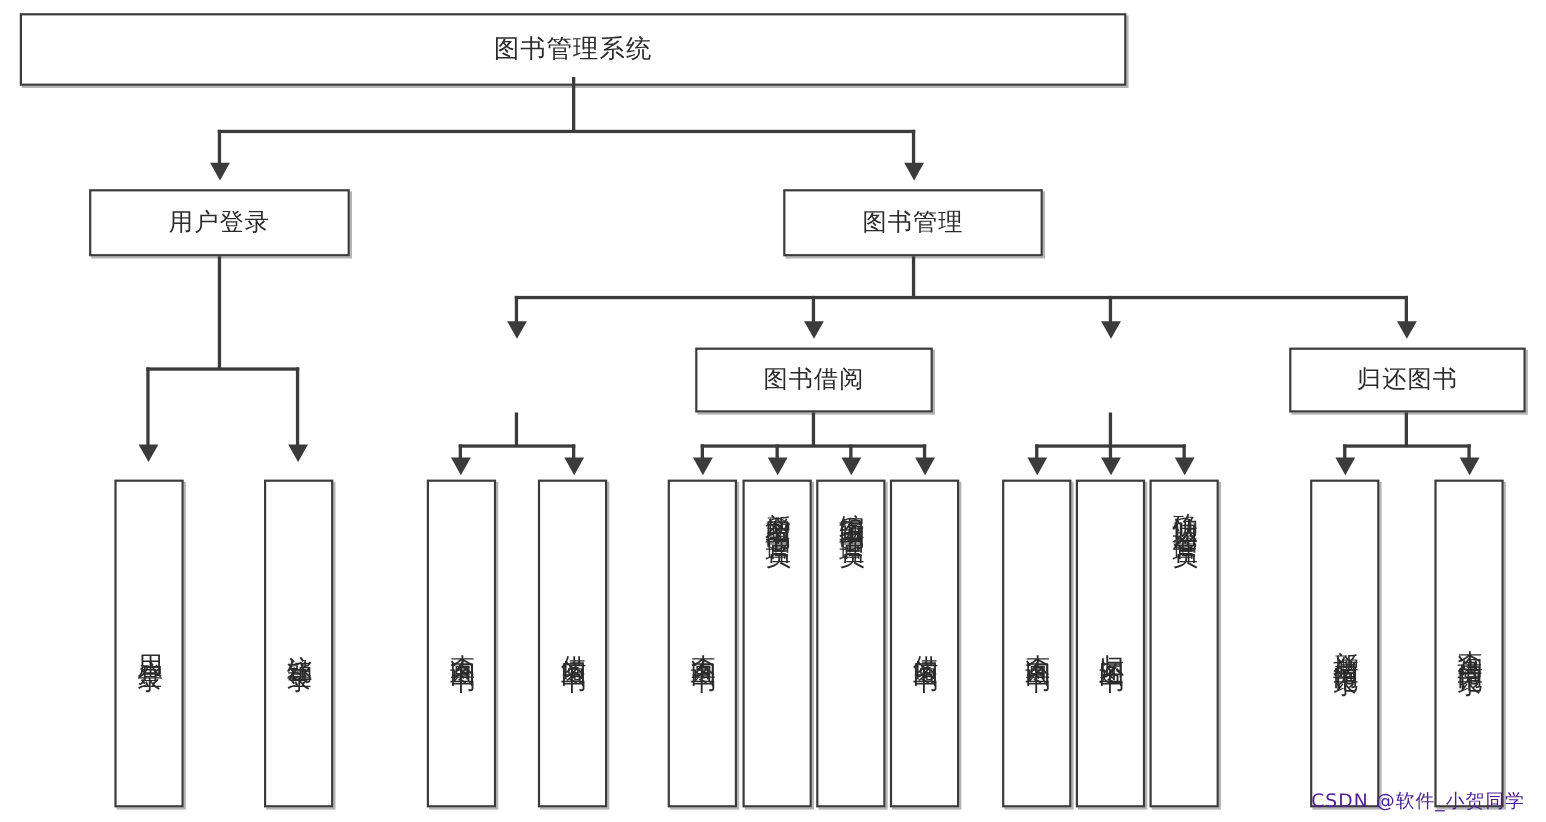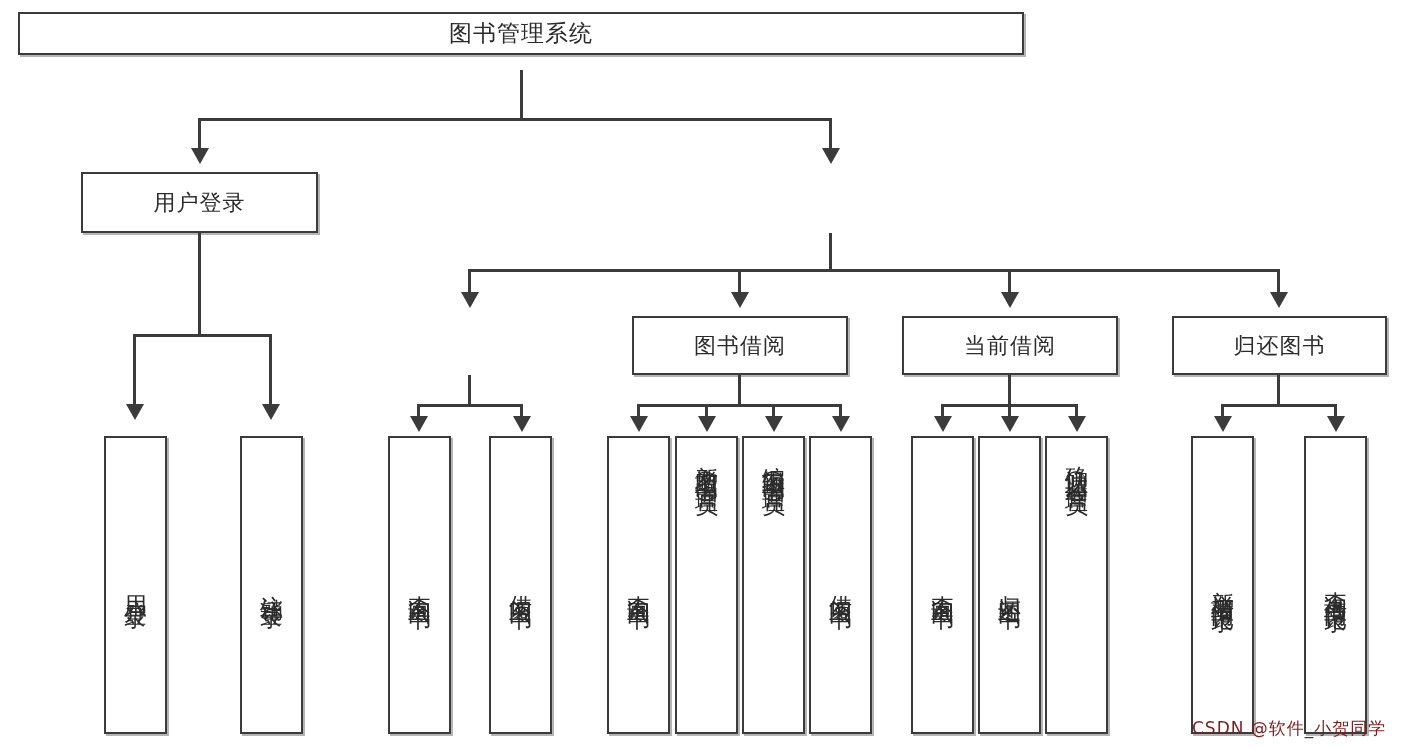--- a/index.html
+++ b/index.html
@@ -60,47 +60,50 @@
   .arrow {
     position: absolute;
     width: 0;
     height: 0;
     border-left: 9px solid transparent;
     border-right: 9px solid transparent;
     border-top: 16px solid #3b3b3b;
   }
   .watermark {
     position: absolute;
-    color: #7f1d1d;
+    color: #4c1d95;
     font-size: 17px;
     letter-spacing: 1px;
     white-space: nowrap;
     user-select: none;
   }
 </style>
 </head>
 <body>
 
 <div id="canvas">
 
-  <div class="node root" style="left:18px; top:12px; width:1006px; height:43px;">
+  <div class="node root" style="left:18px; top:12px; width:1006px; height:66px;">
     <span class="label">图书管理系统</span>
   </div>
 
   <div class="edge v" style="left:520px; top:70px; width:3px; height:50px;"></div>
 
   <div class="edge h" style="left:198px; top:118px; width:634px; height:3px;"></div>
 
   <div class="edge v" style="left:198px; top:118px; width:3px; height:32px;"></div>
   <div class="arrow" style="left:191px; top:148px;"></div>
   <div class="edge v" style="left:829px; top:118px; width:3px; height:32px;"></div>
   <div class="arrow" style="left:822px; top:148px;"></div>
 
   <div class="node" style="left:81px; top:172px; width:237px; height:61px;">
     <span class="label">用户登录</span>
+  </div>
+  <div class="node" style="left:712px; top:172px; width:236px; height:61px;">
+    <span class="label">图书管理</span>
   </div>
 
   <div class="edge v" style="left:198px; top:233px; width:3px; height:103px;"></div>
   <div class="edge h" style="left:133px; top:334px; width:139px; height:3px;"></div>
   <div class="edge v" style="left:133px; top:334px; width:3px; height:72px;"></div>
   <div class="arrow" style="left:126px; top:404px;"></div>
   <div class="edge v" style="left:269px; top:334px; width:3px; height:72px;"></div>
   <div class="arrow" style="left:262px; top:404px;"></div>
 
   <div class="edge v" style="left:829px; top:233px; width:3px; height:38px;"></div>
@@ -110,23 +113,20 @@
   <div class="edge v" style="left:738px; top:269px; width:3px; height:25px;"></div>
   <div class="arrow" style="left:731px; top:292px;"></div>
   <div class="edge v" style="left:1008px; top:269px; width:3px; height:25px;"></div>
   <div class="arrow" style="left:1001px; top:292px;"></div>
   <div class="edge v" style="left:1277px; top:269px; width:3px; height:25px;"></div>
   <div class="arrow" style="left:1270px; top:292px;"></div>
 
   <div class="node" style="left:632px; top:316px; width:216px; height:59px;align-items:center;">
     <span class="label">图书借阅</span>
   </div>
-  <div class="node" style="left:902px; top:316px; width:216px; height:59px;">
-    <span class="label">当前借阅</span>
-  </div>
   <div class="node" style="left:1172px; top:316px; width:215px; height:59px;">
     <span class="label">归还图书</span>
   </div>
 
   <div class="edge v" style="left:468px; top:375px; width:3px; height:31px;"></div>
   <div class="edge h" style="left:417px; top:404px; width:106px; height:3px;"></div>
   <div class="edge v" style="left:417px; top:404px; width:3px; height:14px;"></div>
   <div class="arrow" style="left:410px; top:416px;"></div>
   <div class="edge v" style="left:520px; top:404px; width:3px; height:14px;"></div>
   <div class="arrow" style="left:513px; top:416px;"></div>

